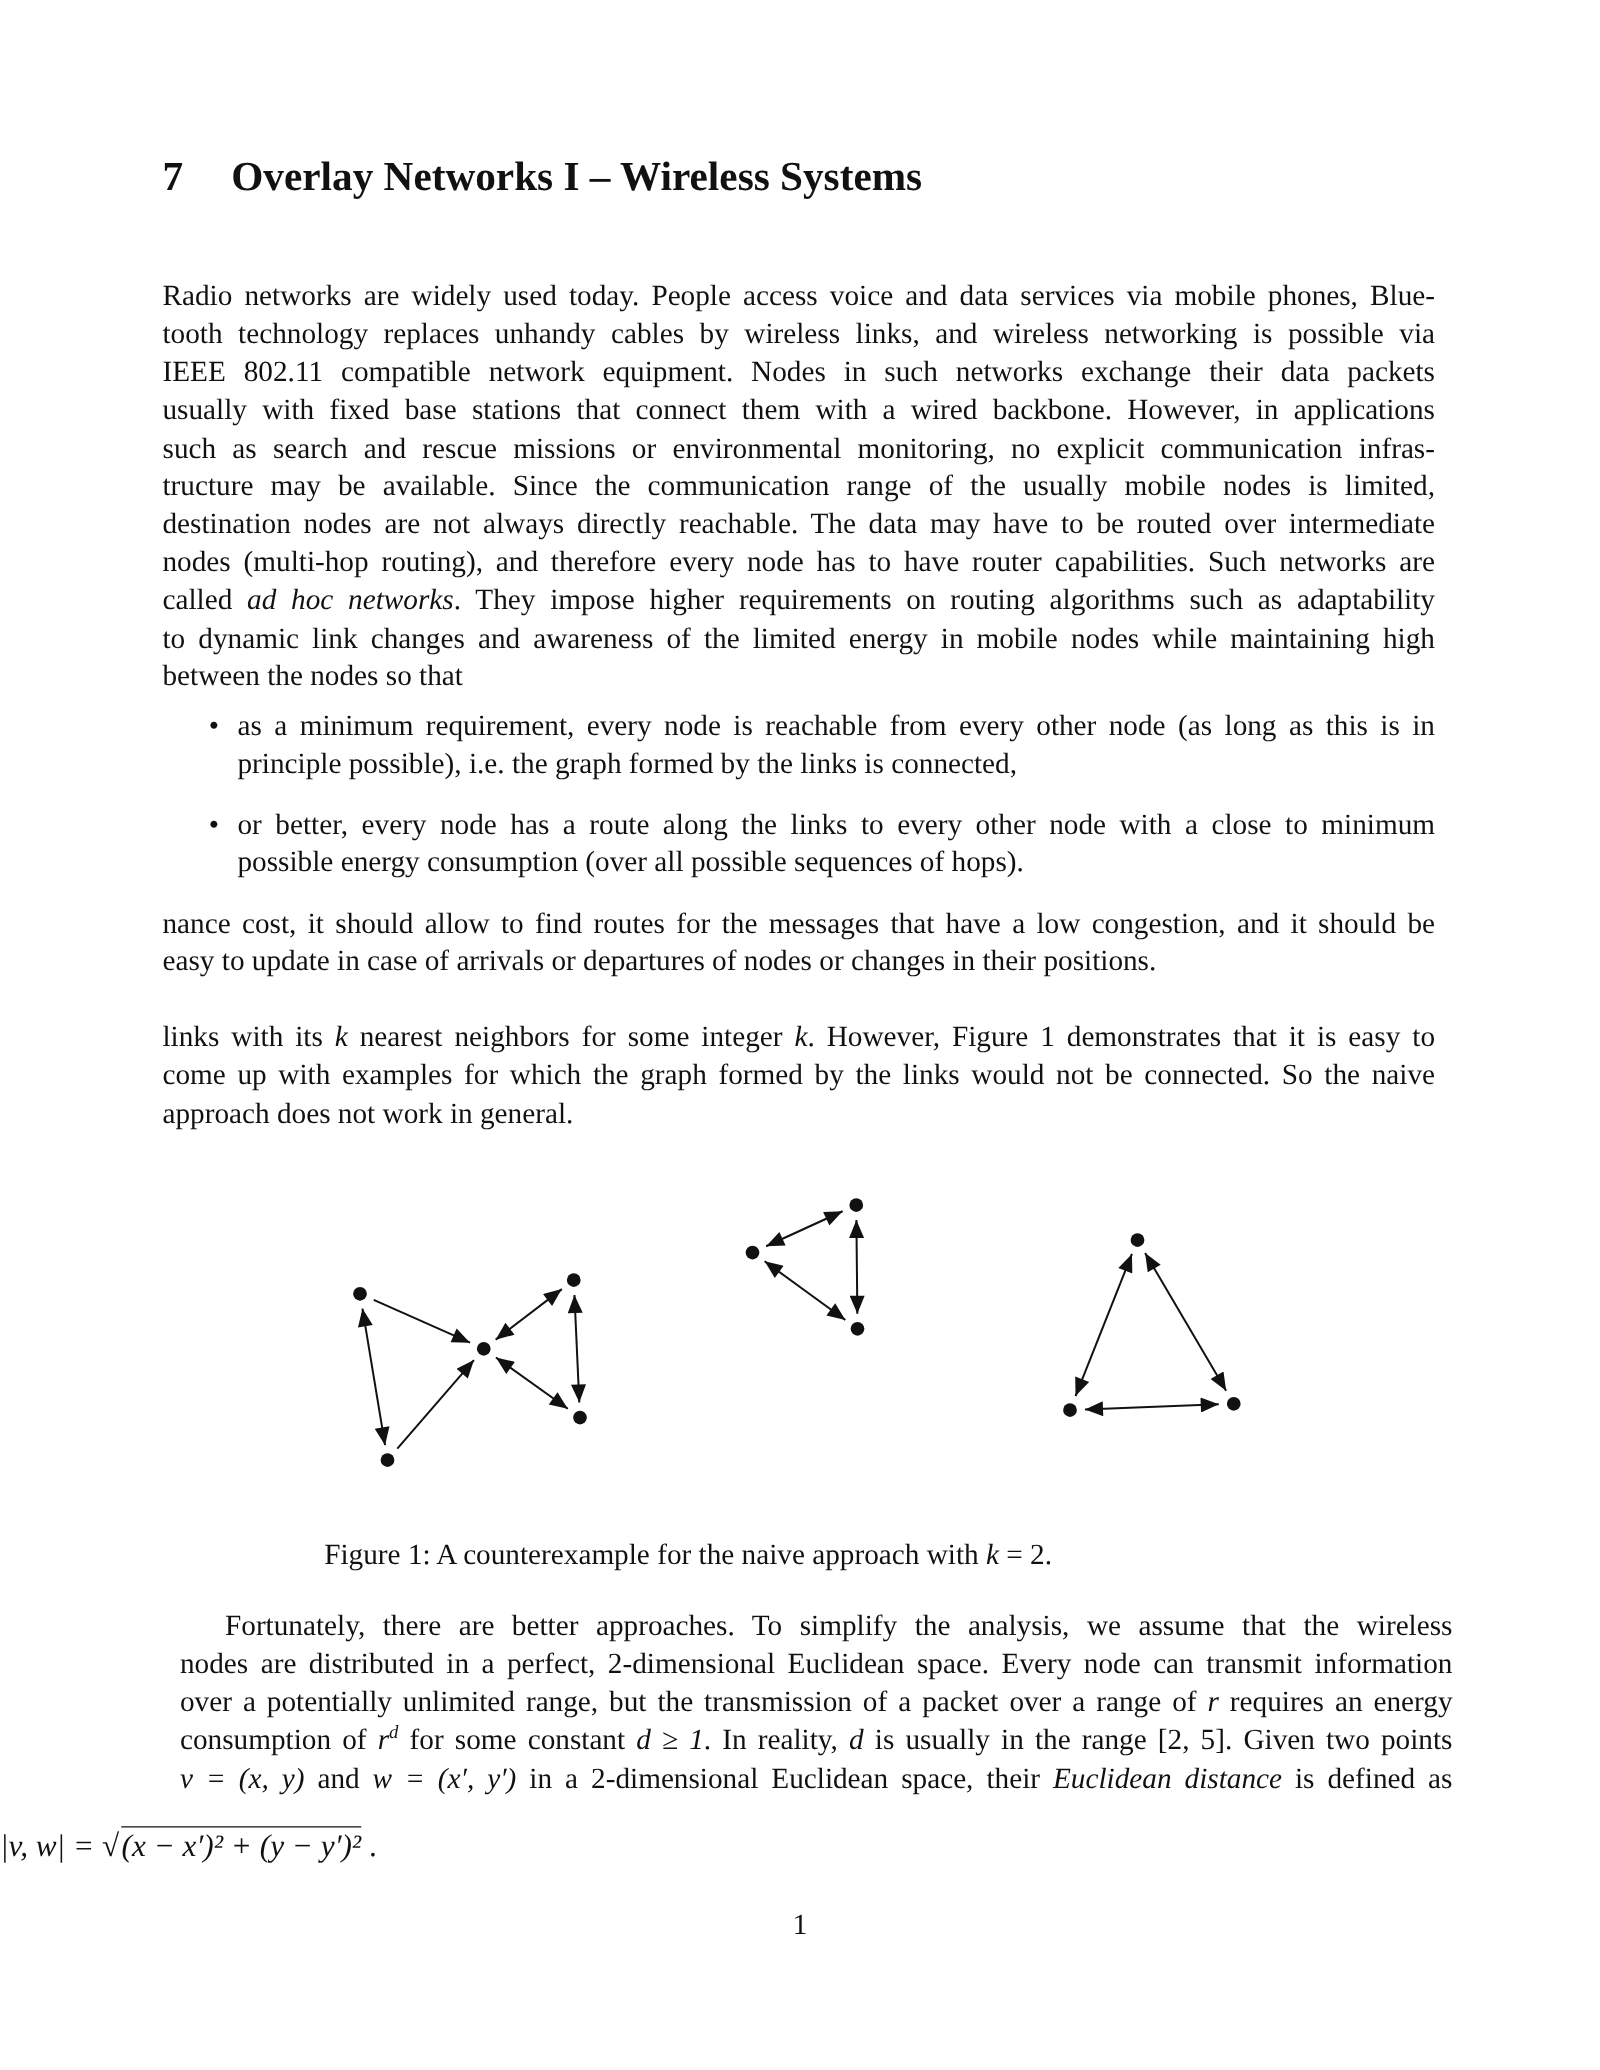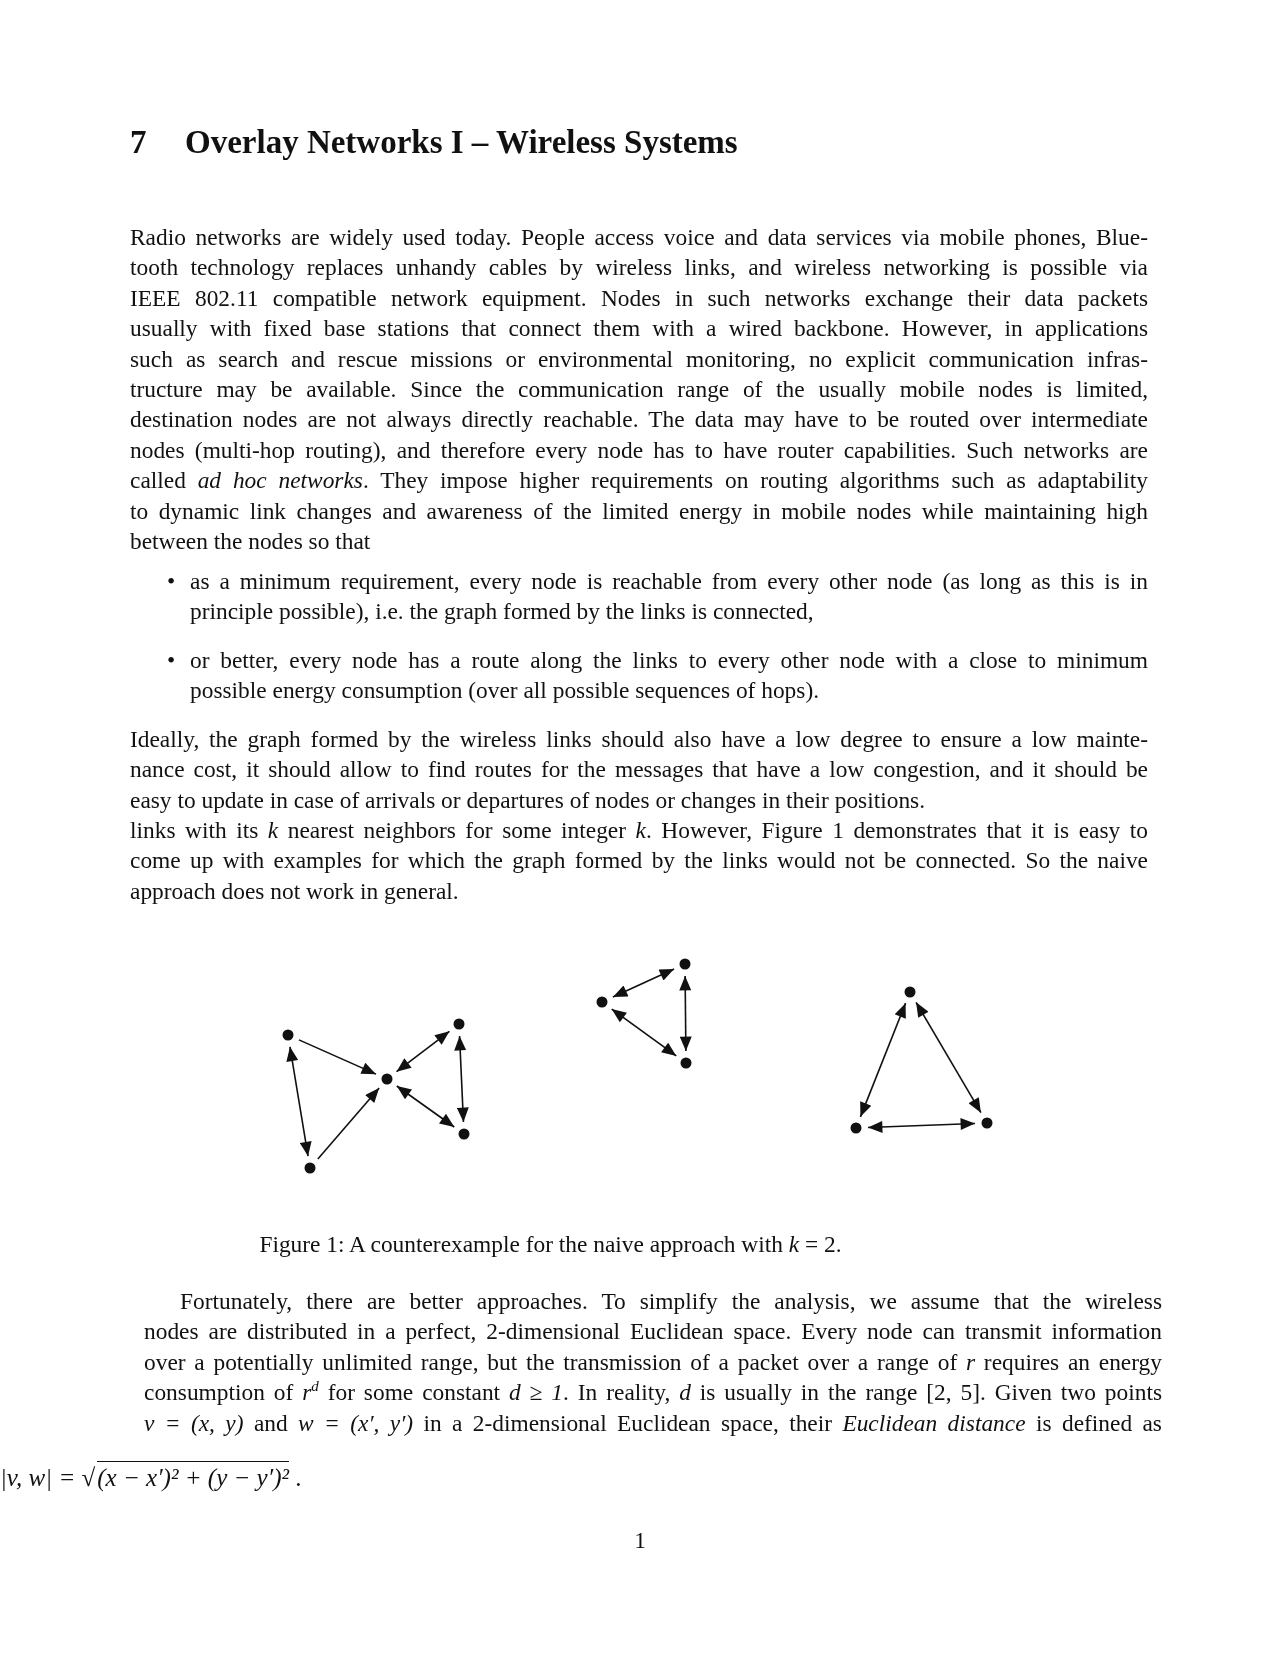--- a/index.html
+++ b/index.html
@@ -51,21 +51,20 @@
       <span class="ln last">principle possible), i.e. the graph formed by the links is connected,</span>
     </div>
     <div class="bullet p" style="top:79px; left:60px; width:958px;">
       <span class="dot">•</span>
       <span class="ln">or better, every node has a route along the links to every other node with a close to minimum</span>
       <span class="ln last">possible energy consumption (over all possible sequences of hops).</span>
     </div>
   </div>
 
   <div class="p" style="top:724px;">
-    <span class="ln">Ideally, the graph formed by the wireless links should also have a low degree to ensure a low mainte-</span>
     <span class="ln">nance cost, it should allow to find routes for the messages that have a low congestion, and it should be</span>
     <span class="ln last">easy to update in case of arrivals or departures of nodes or changes in their positions.</span>
   </div>
 
   <div class="p" style="top:815px;">
     <span class="ln"><span>links with its </span><i>k</i><span> nearest neighbors for some integer </span><i>k</i><span>. However, Figure 1 demonstrates that it is easy to</span></span>
     <span class="ln">come up with examples for which the graph formed by the links would not be connected. So the naive</span>
     <span class="ln last">approach does not work in general.</span>
   </div>
 

